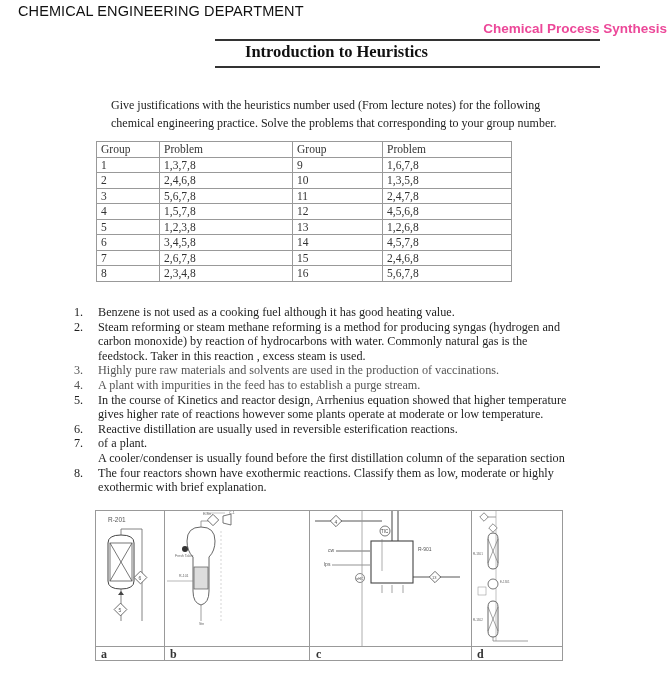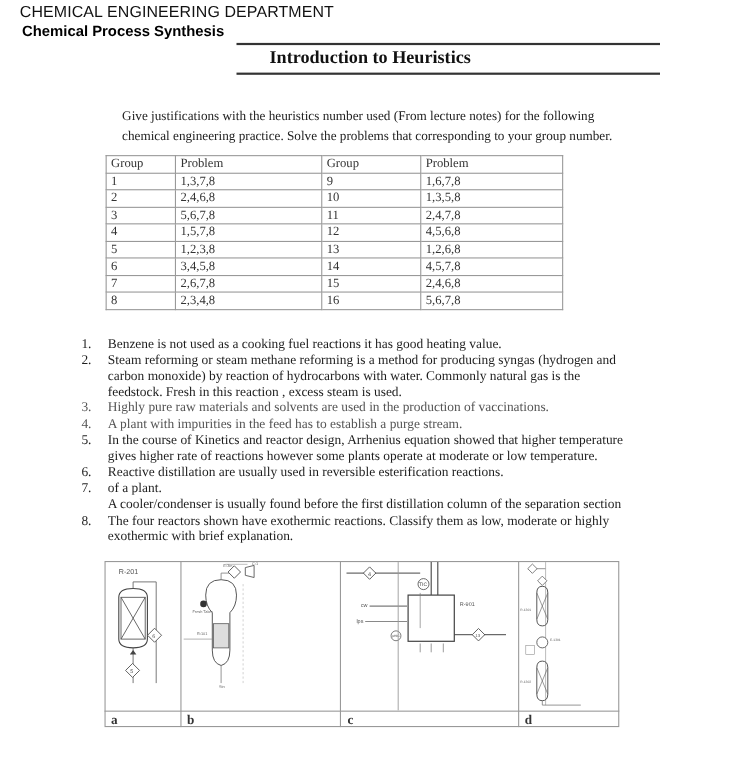--- a/index.html
+++ b/index.html
@@ -7,22 +7,22 @@
     width: 667px; height: 700px; background: #ffffff; position: relative; overflow: hidden;
     font-family: "Liberation Serif", serif; color: #1a1a1a;
   }
   .abs { position: absolute; }
   .dept {
     left: 0; width: 667px; top: 3px; text-align: left;
     font-family: "Liberation Sans", sans-serif; font-size: 14.5px; color: #111; letter-spacing: 0.1px;
     padding-left: 18px; box-sizing: border-box;
   }
   .course {
-    left: 0; width: 667px; top: 21px; text-align: left;
-    font-family: "Liberation Sans", sans-serif; font-weight: bold; font-size: 13.5px; color: #000000;
+    left: 0; width: 667px; top: 21px; text-align: right;
+    font-family: "Liberation Sans", sans-serif; font-weight: bold; font-size: 13.5px; color: #ec4899;
     padding-left: 20px; box-sizing: border-box;
   }
   .rule { left: 215px; width: 385px; height: 2px; background: #333; }
   .title {
     left: 0; width: 649px; top: 42px; text-align: center;
     font-family: "Liberation Serif", serif; font-weight: bold; font-size: 16.5px; color: #111;
     padding-left: 24px; box-sizing: border-box;
   }
   .intro {
     left: 87px; top: 96px; width: 500px; font-size: 12px; line-height: 18px; color: #222; margin-left: 24px;
@@ -122,27 +122,27 @@
     <td>2,3,4,8</td>
     <td>16</td>
     <td>5,6,7,8</td>
   </tr>
 </tbody>
   </table>
 
 <ol class="problems">
   <li>
     <span class="num">1.</span>
-    <div>Benzene is not used as a cooking fuel reactions it has good heating value.</div>
+    <div>Benzene is not used as a cooking fuel although it has good heating value.</div>
   </li>
   <li>
     <span class="num">2.</span>
     <div>Steam reforming or steam methane reforming is a method for producing syngas (hydrogen and</div>
     <div>carbon monoxide) by reaction of hydrocarbons with water. Commonly natural gas is the</div>
-    <div>feedstock. Fresh in this reaction , excess steam is used.</div>
+    <div>feedstock. Taker in this reaction , excess steam is used.</div>
   </li>
   <li class="grey">
     <span class="num">3.</span>
     <div>Highly pure raw materials and solvents are used in the production of vaccinations.</div>
   </li>
   <li class="grey">
     <span class="num">4.</span>
     <div>A plant with impurities in the feed has to establish a purge stream.</div>
   </li>
   <li>

